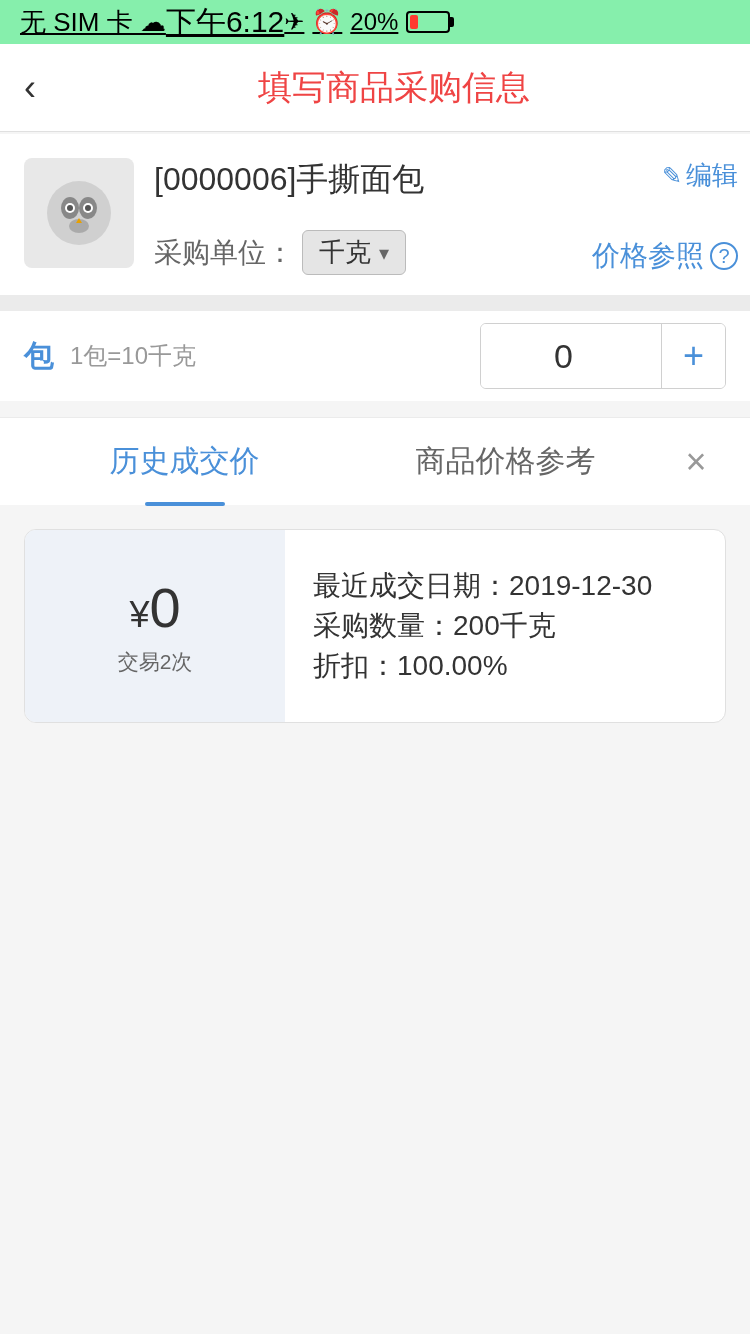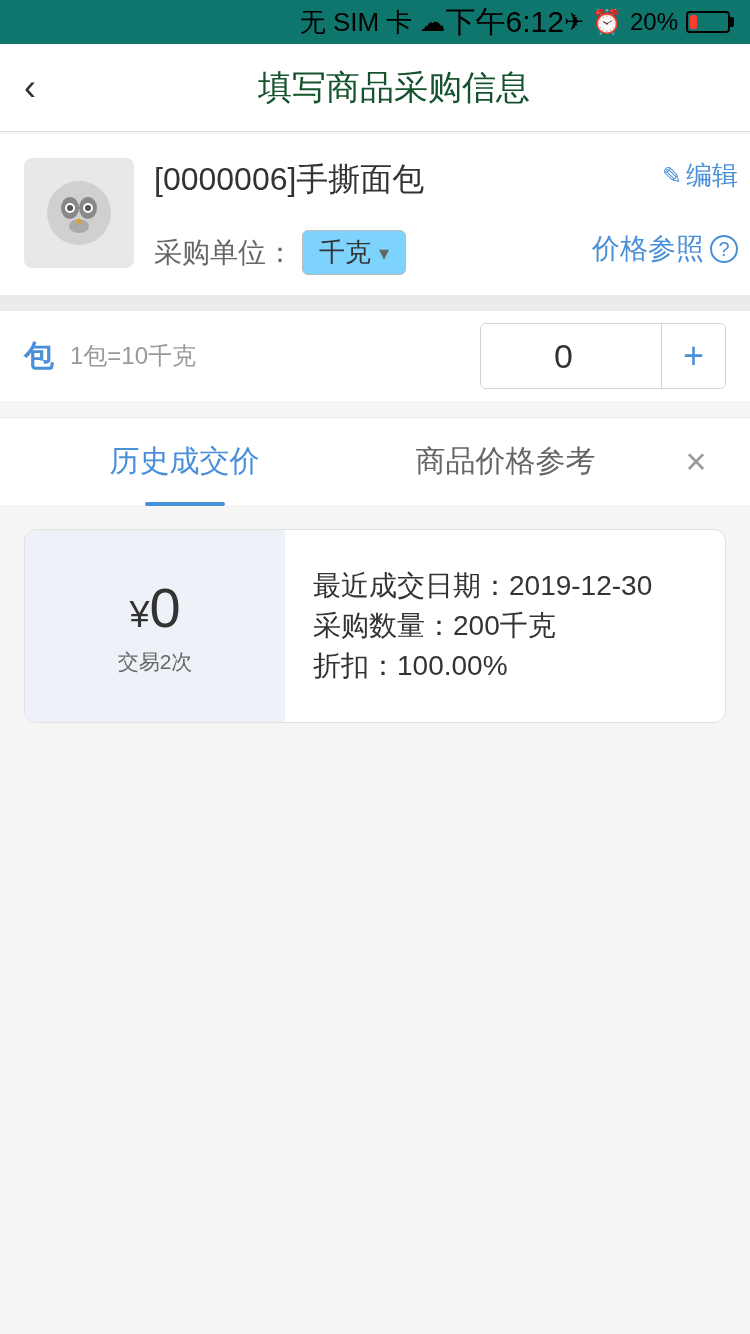--- a/index.html
+++ b/index.html
@@ -8,27 +8,28 @@
       width: 750px;
       min-height: 1334px;
       font-family: -apple-system, "PingFang SC", "Helvetica Neue", Arial, sans-serif;
       background: #f5f5f5;
       overflow-x: hidden;
     }
 
     
     .status-bar {
       height: 44px;
-      background: #0f766e;
-      display: flex;
-      align-items: center;
-      justify-content: flex-end;
+      background: #86efac;
+      display: flex;
+      align-items: center;
+      justify-content: flex-start;
       padding: 0 20px;
       font-size: 28px;
       font-weight: 500;
+      text-decoration: underline;
     }
     .status-left {
       font-size: 26px;
       color: #000;
     }
     .status-center {
       font-size: 30px;
       color: #000;
       font-weight: 400;
     }
@@ -80,21 +81,21 @@
     .nav-back {
       position: absolute;
       left: 24px;
       font-size: 36px;
       color: #333;
       cursor: pointer;
     }
     .nav-title {
       font-size: 34px;
       font-weight: 500;
-      color: #14532d;
+      color: #ef4444;
       margin-left: 38px;
     }
 
     
     .product-section {
       background: #fff;
       padding: 24px 12px 20px 24px;
       display: flex;
       align-items: flex-start;
       gap: 20px;
@@ -137,37 +138,37 @@
       align-items: center;
       gap: 4px;
       cursor: pointer;
       white-space: nowrap;
     }
     .edit-icon {
       font-size: 24px;
     }
     .product-unit-row {
       display: flex;
-      align-items: flex-start;
+      align-items: flex-end;
       justify-content: space-between;
       gap: 28px;
     }
     .unit-label {
       font-size: 28px;
       color: #666;
     }
     .unit-select {
       display: inline-flex;
       align-items: center;
       border: 1px solid #bbb;
       border-radius: 6px;
       padding: 4px 16px;
       font-size: 26px;
       color: #333;
-      background: #7dd3fc;
+      background: #e5e5e5;
       cursor: pointer;
       gap: 8px;
     }
     .unit-select .arrow {
       font-size: 20px;
       color: #666;
     }
     .price-ref {
       font-size: 28px;
       color: #4a90d9;

